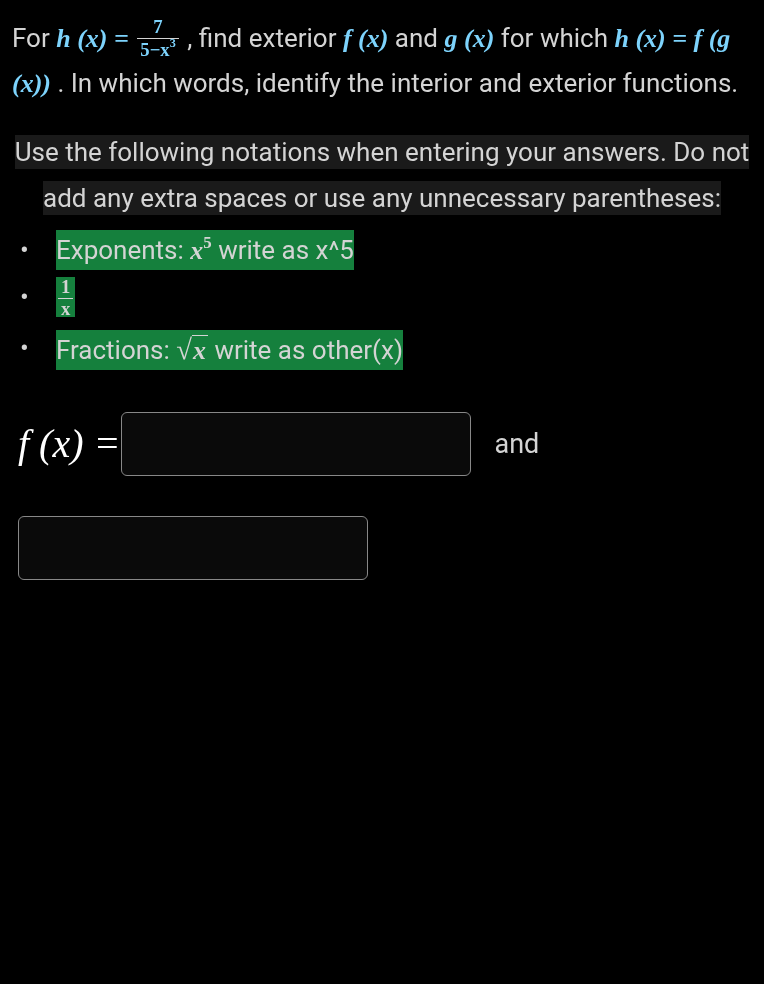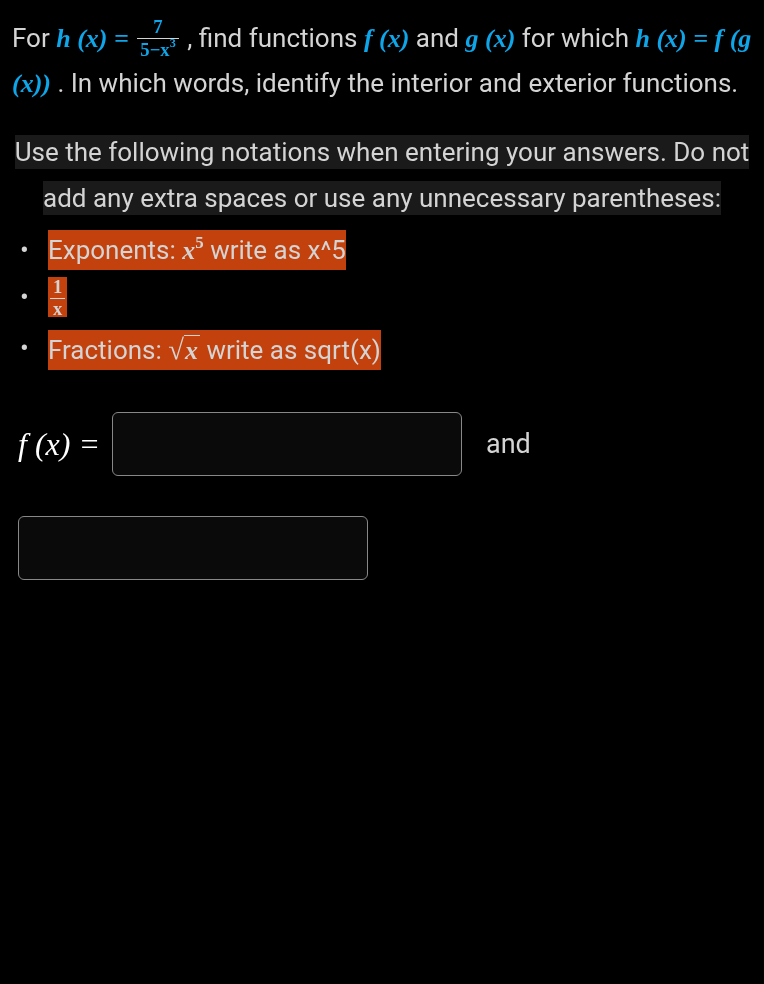--- a/index.html
+++ b/index.html
@@ -50,35 +50,35 @@
     }
     ul.notation-list li::before {
       content: "•";
       position: absolute;
       left: -28px;
       color: #d4d4d4;
       font-size: 26px;
     }
     .list-content {
       display: inline;
-      background-color: #c2410c;
+      background-color: #15803d;
       padding: 5px 0;
+      margin-left: 8px;
     }
     .answer-row {
       display: flex;
       align-items: center;
       margin-bottom: 40px;
       padding-left: 6px;
     }
     .answer-label {
       font-family: "Times New Roman", Georgia, serif;
       font-style: italic;
-      font-size: 32px;
+      font-size: 40px;
       color: #ffffff;
-      margin-right: 12px;
     }
     .answer-input {
       background-color: #0a0a0a;
       border: 1.5px solid #888888;
       border-radius: 6px;
       height: 64px;
       width: 350px;
       color: #ffffff;
       font-size: 20px;
       padding: 0 10px;
@@ -116,36 +116,36 @@
     }
     .sqrt-sym {
       font-style: normal;
       font-size: 1.1em;
     }
     .sqrt-arg {
       border-top: 1.5px solid #d4d4d4;
       padding: 0 2px 0 1px;
     }
     .math-white {
-      color: #0ea5e9;
+      color: #7dd3fc;
     }
   </style>
 </head>
 <body>
 
 <div class="paragraph">
   <span>For </span>
   <span class="math math-bold math-white">
     <span>h (x) = </span>
     <span class="fraction">
       <span class="num">7</span>
       <span class="den"><span>5−x</span><span class="sup">3</span></span>
     </span>
   </span>
-  <span> , find functions </span>
+  <span> , find exterior </span>
   <span class="math math-bold math-white">f (x)</span>
   <span> and </span>
   <span class="math math-bold math-white">g (x)</span>
   <span> for which </span>
   <span class="math math-bold math-white">h (x) = f (g (x))</span>
   <span>. In which words, identify the interior and exterior functions.</span>
 </div>
 
 <div class="instruction-block">
   <span class="instruction-line">Use the following notations when entering your answers. Do not add any extra spaces or use any unnecessary parentheses:</span>
@@ -160,21 +160,21 @@
   <li>
     <span class="list-content">
       <span class="math math-bold"><span class="fraction">
             <span class="num">1</span>
             <span class="den">x</span>
           </span></span>
     </span>
   </li>
   <li>
     <span class="list-content">
-      <span>Fractions:   </span><span class="math math-bold"><span class="sqrt-sym">√</span><span class="sqrt-arg">x</span></span><span>  write as  sqrt(x)</span>
+      <span>Fractions:   </span><span class="math math-bold"><span class="sqrt-sym">√</span><span class="sqrt-arg">x</span></span><span>  write as  other(x)</span>
     </span>
   </li>
 </ul>
 
 <div class="answer-row">
   <span class="answer-label">f (x) = </span>
   <input type="text" class="answer-input" style="">
   <span class="answer-suffix">and</span>
 </div>
 

